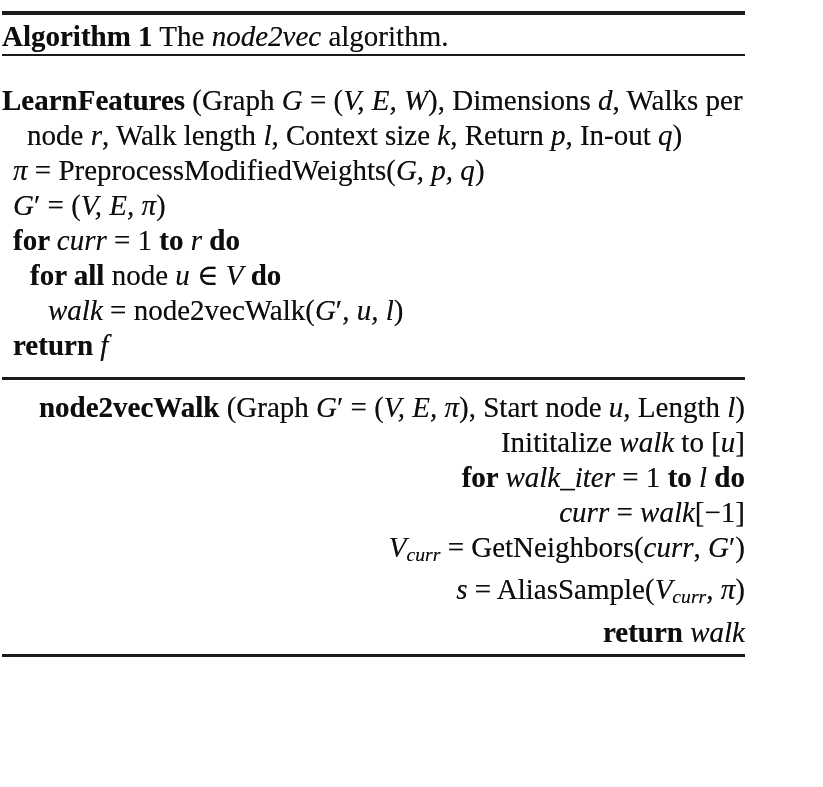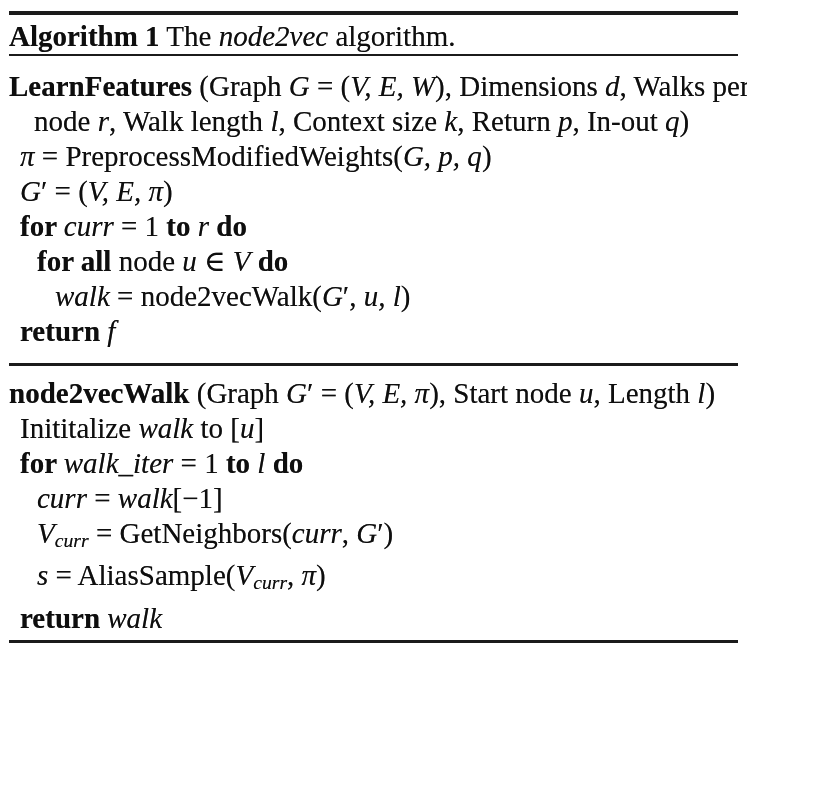--- a/index.html
+++ b/index.html
@@ -5,21 +5,21 @@
   html, body {
     margin: 0;
     padding: 0;
     background: #ffffff;
   }
   .page {
     position: relative;
     width: 747px;
     height: 787px;
     box-sizing: border-box;
-    padding: 0 9px;
+    padding: 0 2px;
     background: #ffffff;
     color: #0e0e0e;
     font-family: "Liberation Serif", "DejaVu Serif", serif;
     font-size: 29px;
     overflow: hidden;
     text-shadow: 0 0 0.5px rgba(0,0,0,0.55);
   }
   .rule {
     background: #1b1b1b;
     width: 100%;
@@ -29,22 +29,22 @@
   .rule-mid    { margin-top: 14px; height: 3px; }
   .rule-bottom { margin-top: 4px;  height: 3px; }
 
   .caption {
     margin-top: 3px;
     line-height: 36px;
     white-space: nowrap;
   }
 
   .block { white-space: nowrap; }
-  .block-first  { margin-top: 13px; }
-  .block-second { margin-top: 10px; }
+  .block-first  { margin-top: 27px; }
+  .block-second { margin-top: 10px; text-align: right; }
 
   .line {
     line-height: 35px;
     white-space: nowrap;
   }
   .ind-0 { padding-left: 0; }
   .ind-c { padding-left: 25px; }
   .ind-1 { padding-left: 11px; }
   .ind-2 { padding-left: 28px; }
   .ind-3 { padding-left: 46px; }

